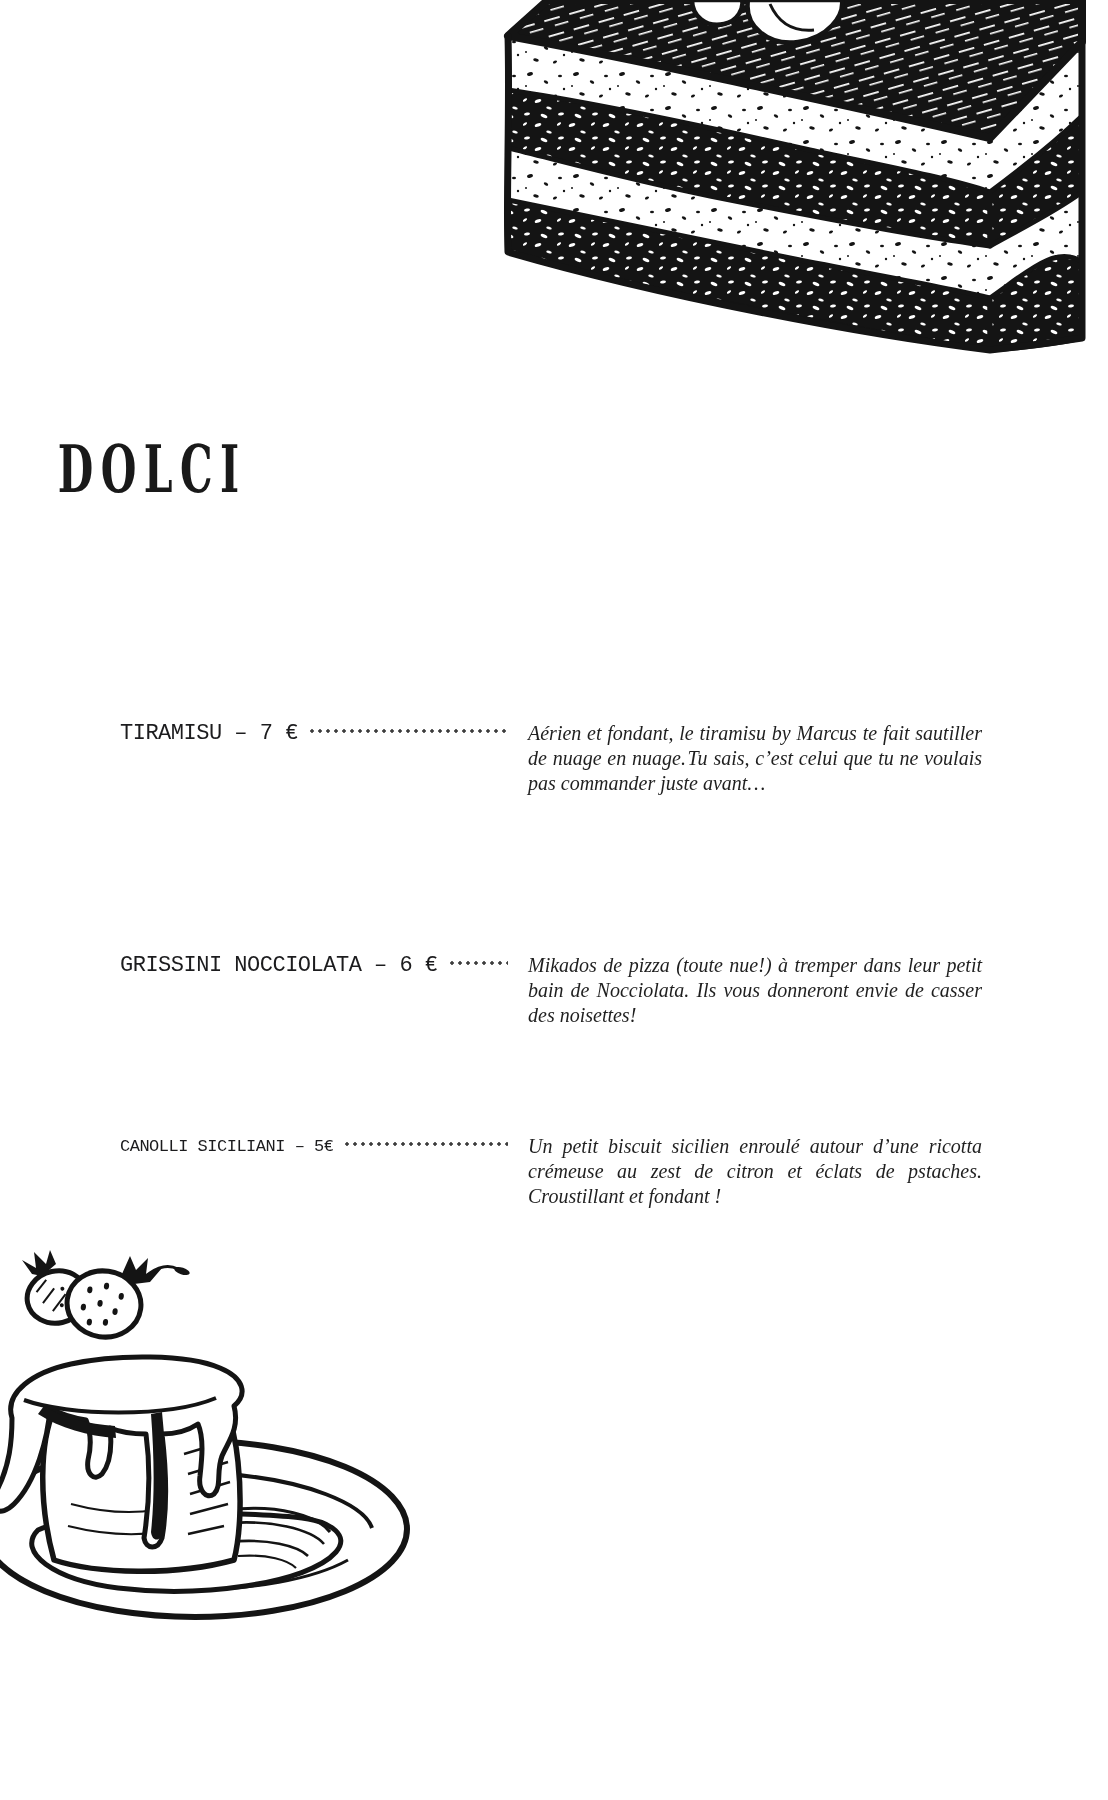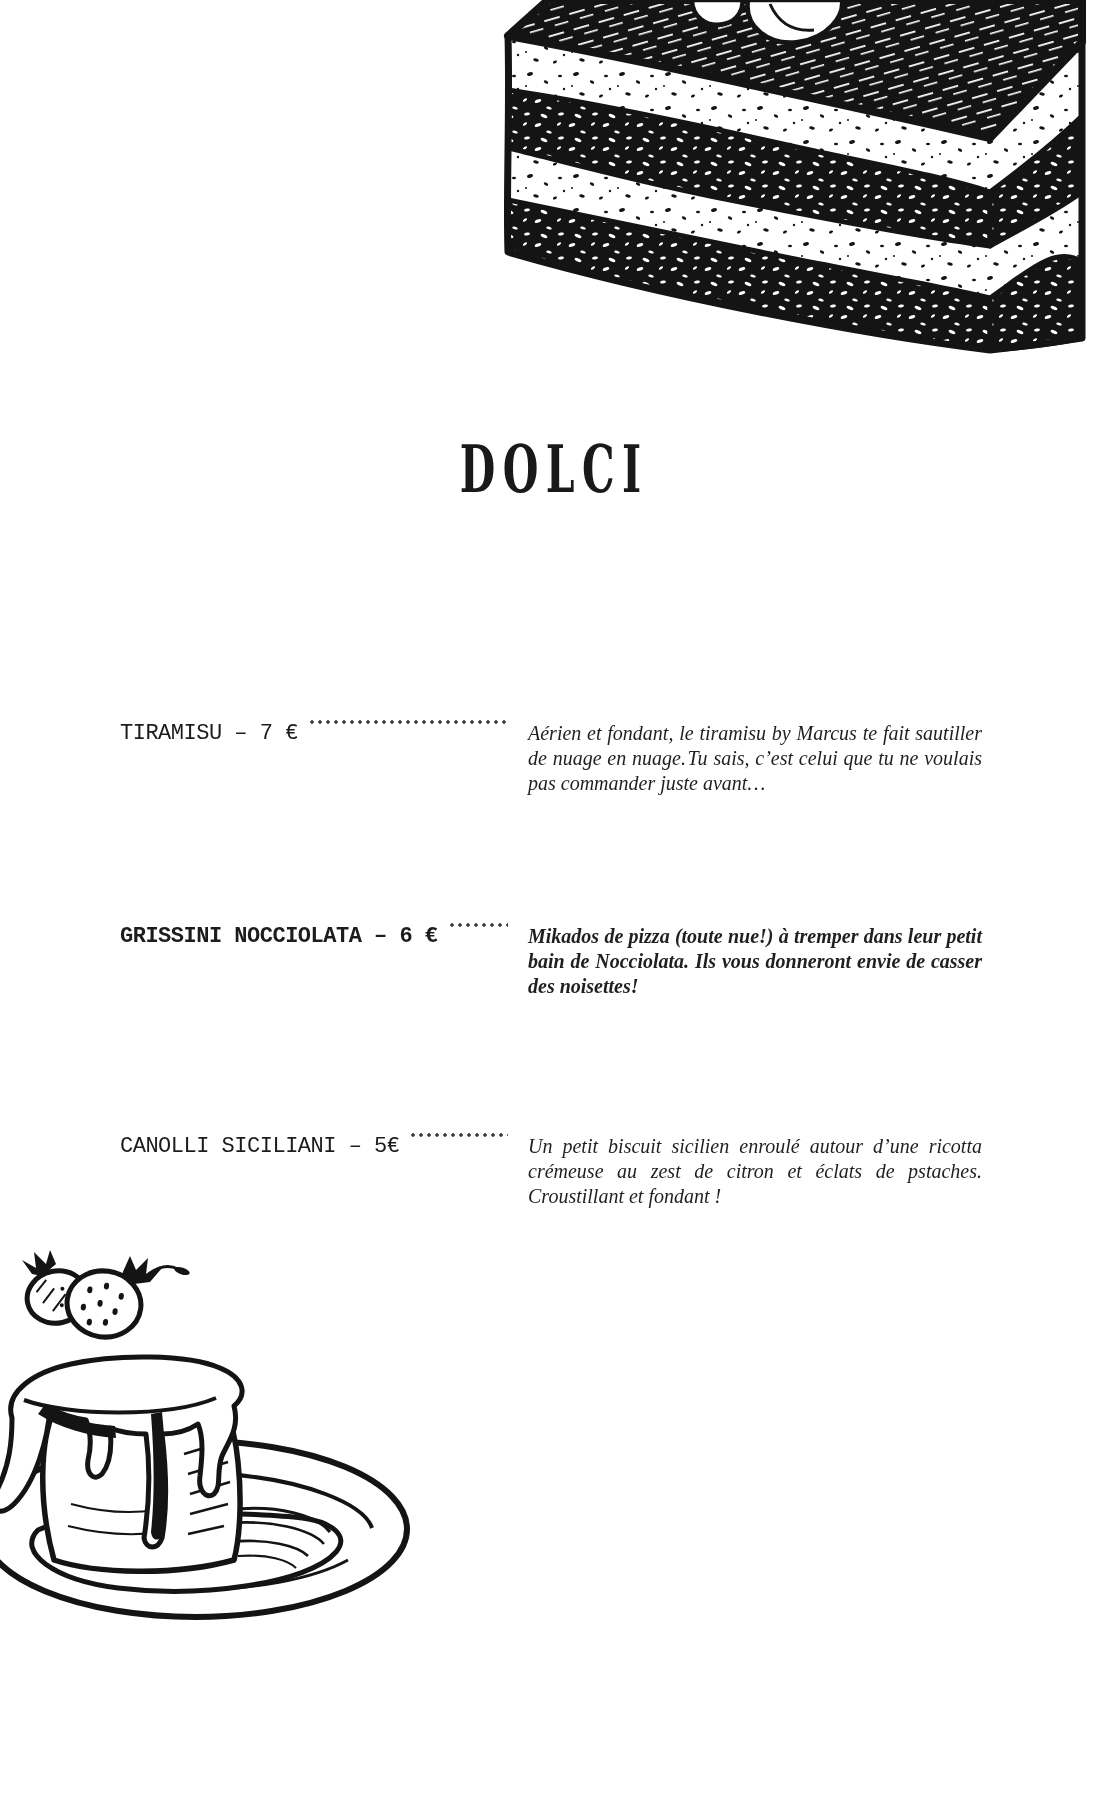--- a/index.html
+++ b/index.html
@@ -11,53 +11,52 @@
     font-family:"Liberation Serif",serif;
     color:#1a1a1a;
   }
   
   .illo{position:absolute;pointer-events:none;}
   .illo-tiramisu{left:430px;top:0;width:668px;height:358px;}
   .illo-pannacotta{left:-24px;top:1242px;width:440px;height:396px;}
   
   .title-wrap{
     position:absolute;left:0;top:434px;width:100%;
-    text-align:center;
   }
   .title-text{
     display:inline-block;
     font-family:"DejaVu Serif",serif;
     font-weight:700;
     font-size:66px;line-height:70px;
     letter-spacing:12px;
     color:#191919;
     transform:scaleX(0.62);
     transform-origin:center center;
     white-space:nowrap;
   }
   
   .menu-item{
     position:absolute;left:120px;width:866px;
     display:flex;align-items:flex-start;
   }
   .mi-1{top:720px;}
-  .mi-2{top:923px;font-weight:bold;}
+  .mi-2{top:952px;}
   .mi-3{top:1133px;}
   .item-left{
     flex:0 0 392px;width:392px;
-    display:flex;align-items:flex-start;
+    display:flex;align-items:center;
   }
   .item-label{
     font-family:"Liberation Mono",monospace;
     font-size:22px;line-height:27px;
     letter-spacing:-0.5px;
     color:#1c1c1e;
     white-space:nowrap;
   }
-  .mi-3 .item-label{font-size:22px;line-height:27px;}
+  .mi-3 .item-label{font-size:17px;line-height:27px;}
   .leader-dots{
     flex:1;height:4px;
     margin:0 4px 6px 10px;
     background-image:radial-gradient(circle,#3d3d3d 1.5px,transparent 1.9px);
     background-size:8px 4px;
     background-repeat:repeat-x;
     background-position:left center;
   }
   .item-desc{
     flex:1;

